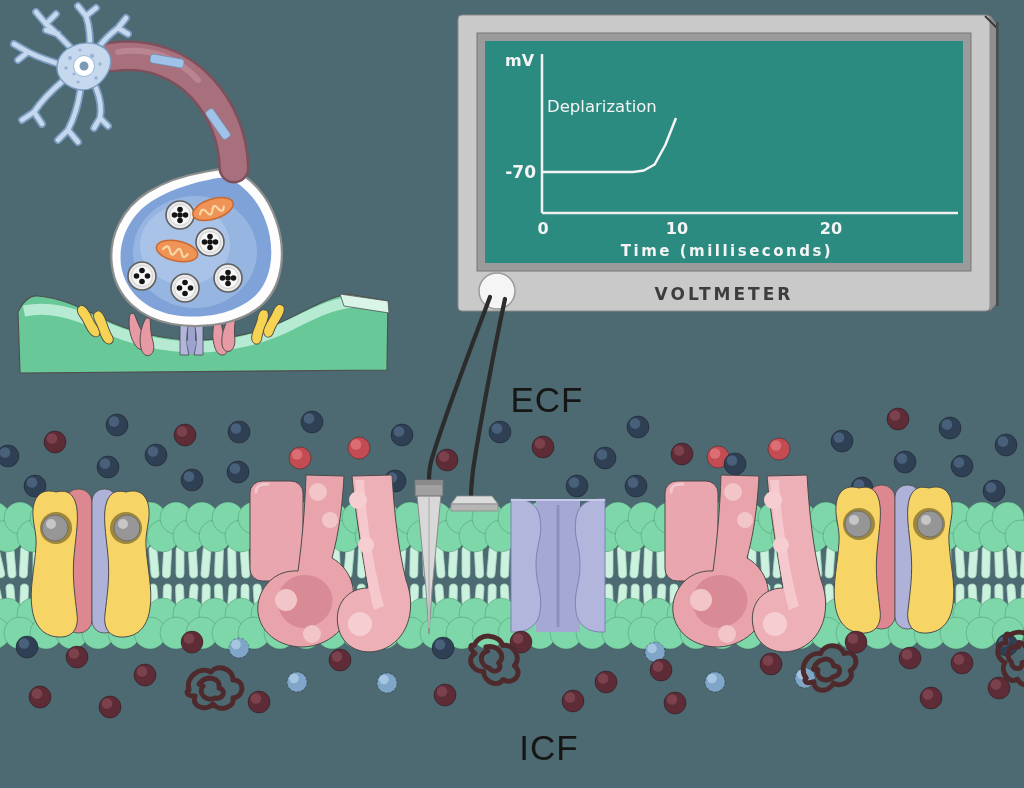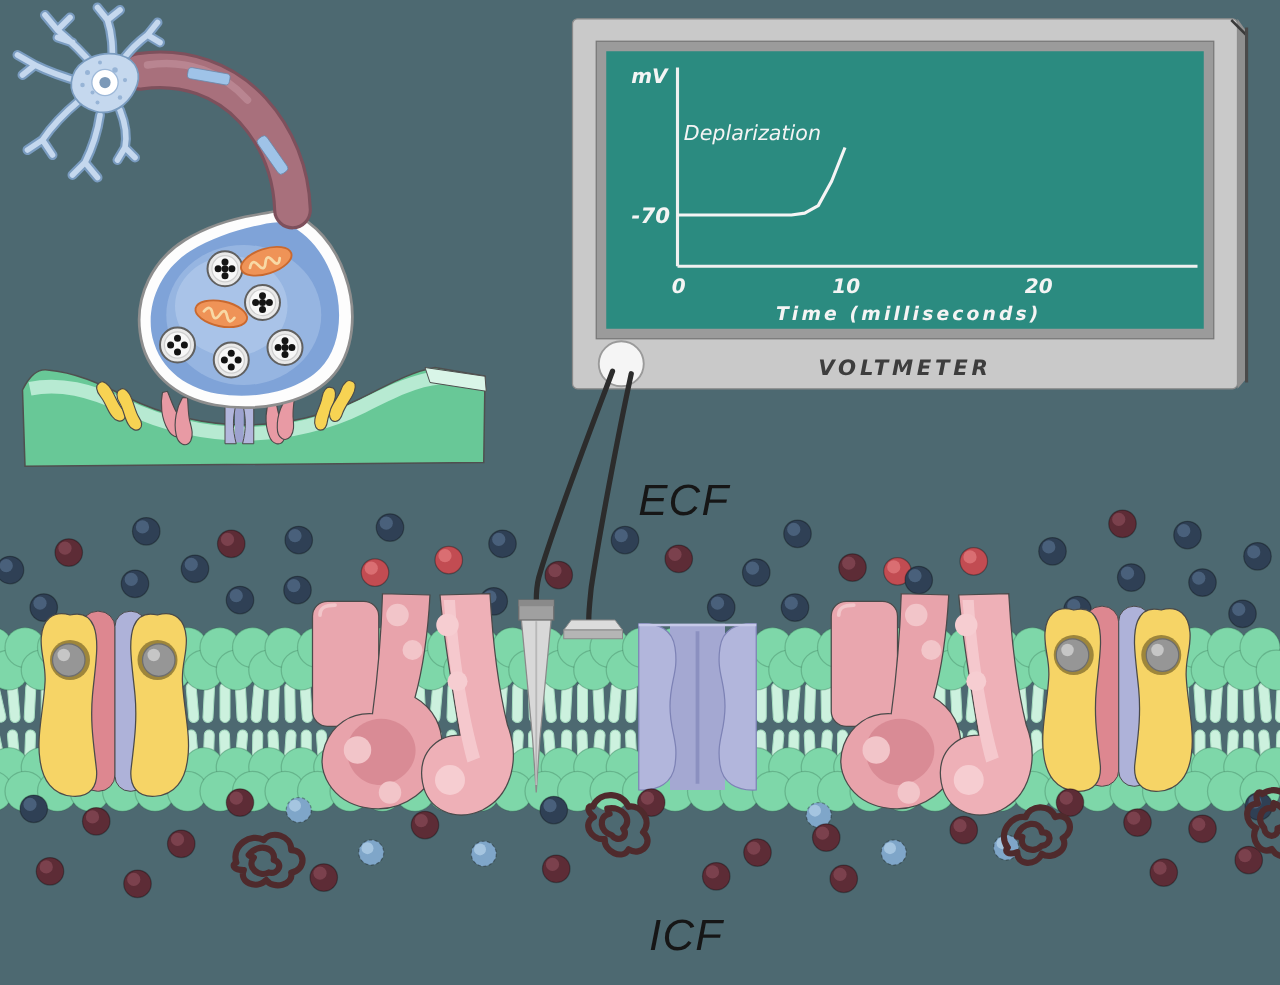--- a/index.html
+++ b/index.html
@@ -1,16 +1,16 @@
 <!DOCTYPE html>
 <html><head>
 <meta charset="utf-8">
 <style>
   html,body{margin:0;padding:0;background:#4d6971;}
-  .stage{width:1024px;height:788px;position:relative;overflow:hidden;font-style:italic;}
+  .stage{width:1024px;height:788px;position:relative;overflow:hidden;}
   svg{display:block;}
   .screen-txt{fill:#f4f4f4;font-family:"DejaVu Sans",sans-serif;font-weight:bold;}
   .screen-txt-reg{fill:#f4f4f4;font-family:"DejaVu Sans",sans-serif;font-weight:normal;}
   .device-txt{fill:#3d3d3d;font-family:"DejaVu Sans",sans-serif;font-weight:bold;letter-spacing:3px;}
   .fluid-txt{fill:#161616;font-family:"Liberation Sans",sans-serif;font-size:35px;letter-spacing:1px;}
 </style>
 </head>
 <body>
 
 <div class="stage">

